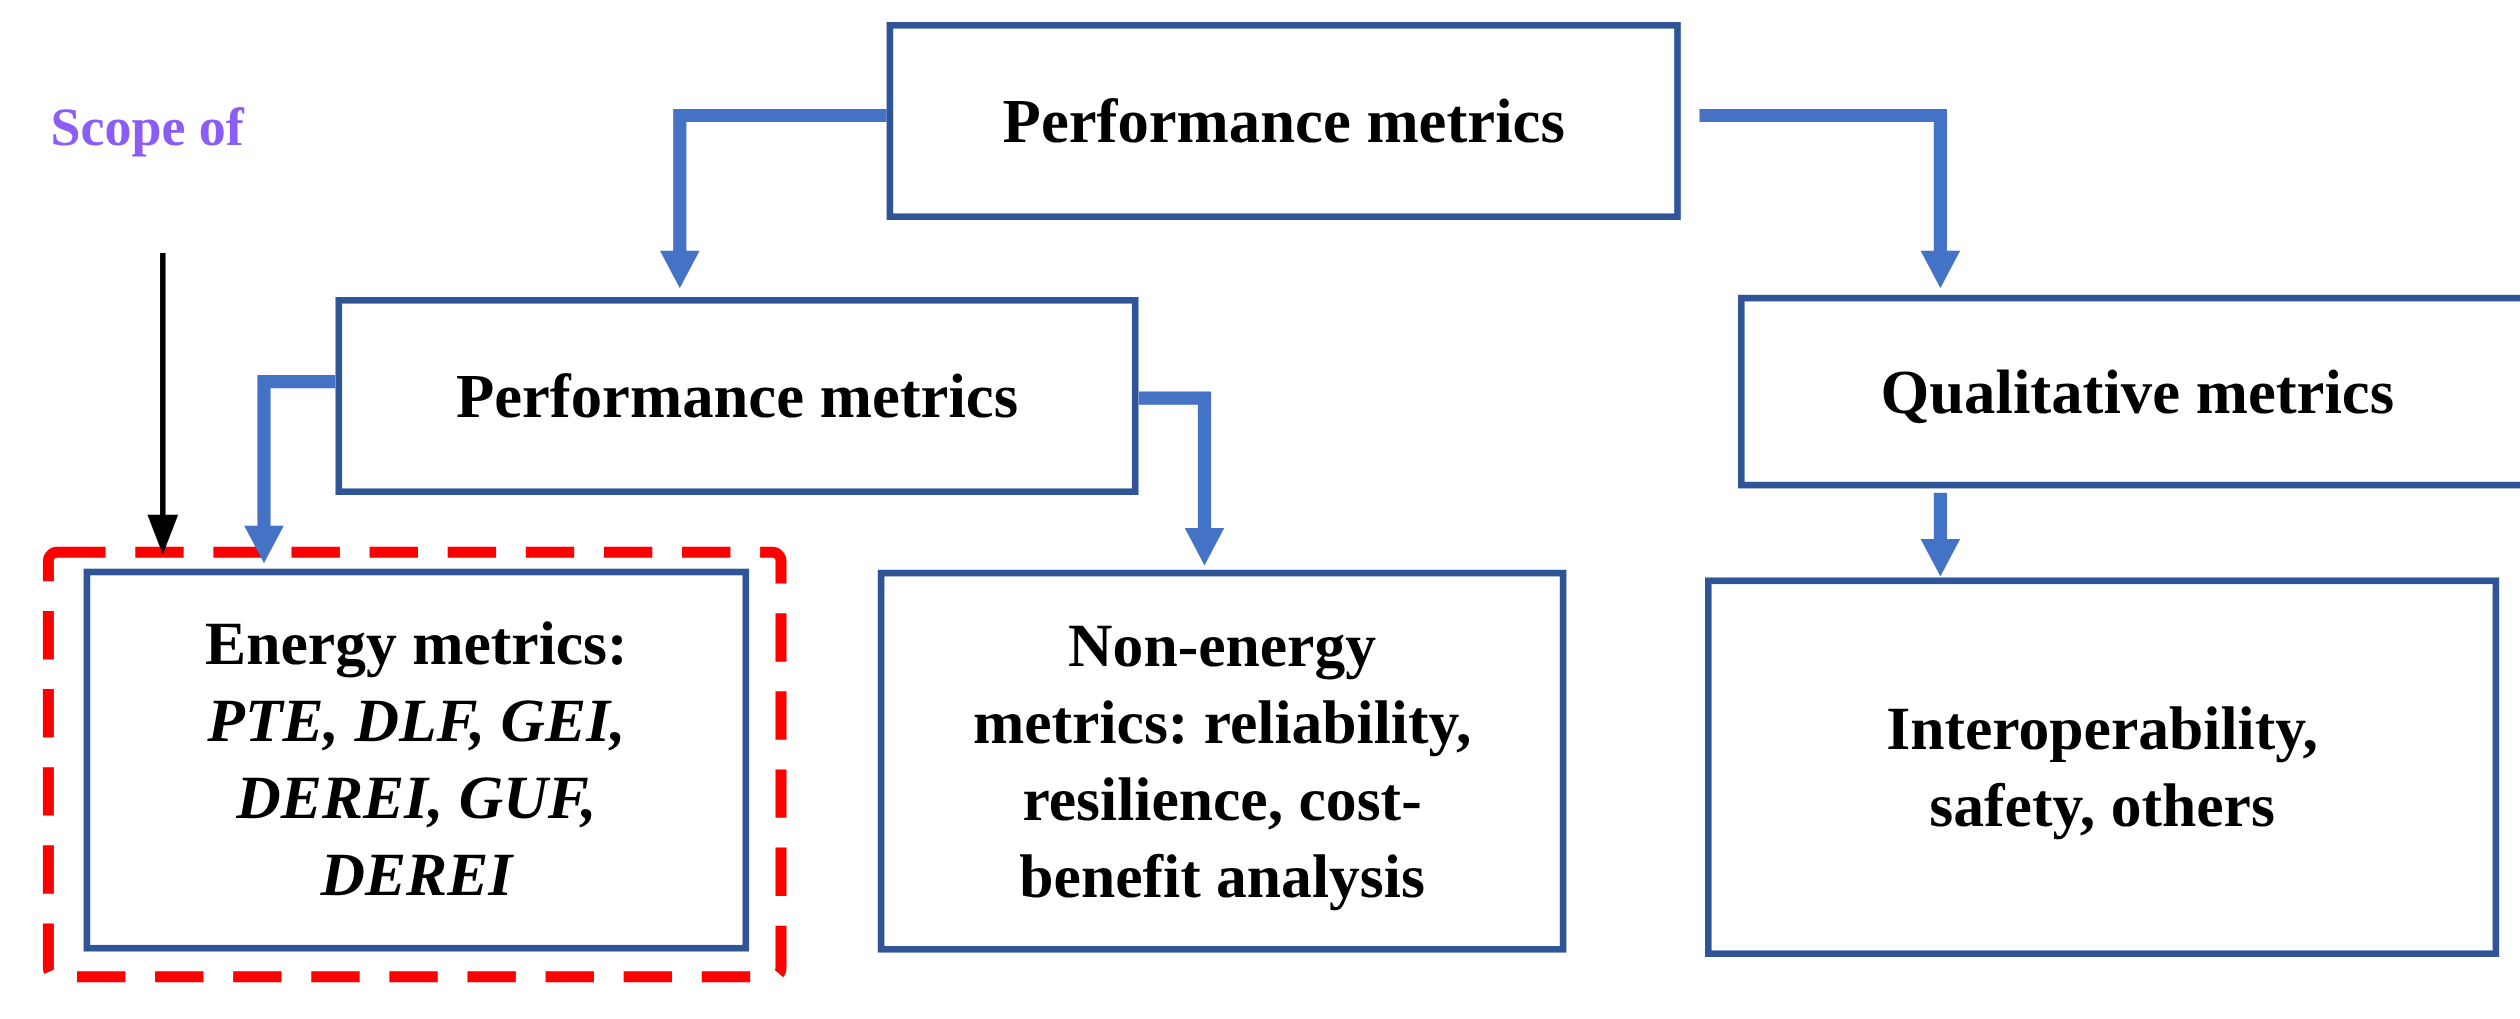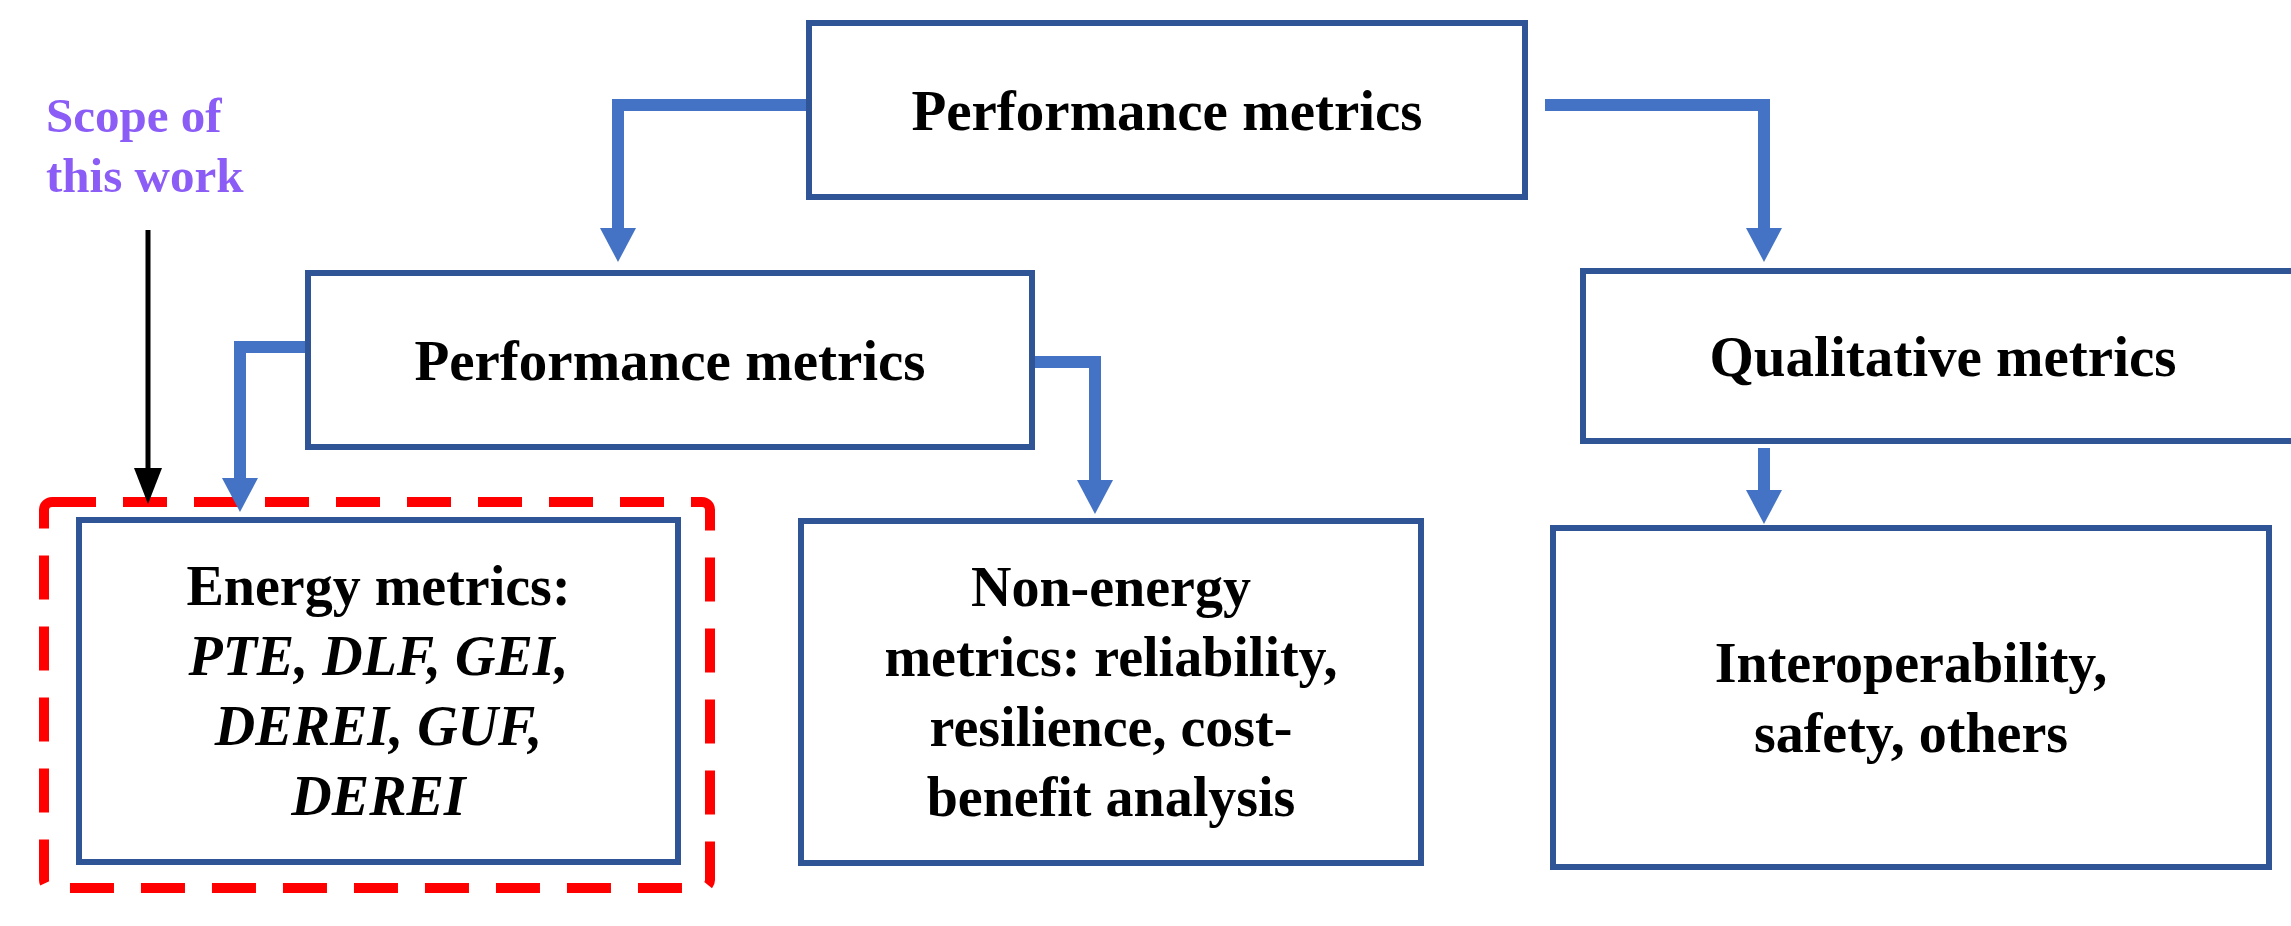--- a/index.html
+++ b/index.html
@@ -102,21 +102,20 @@
     </g>
 
     <g>
       <path d="M 148 230 V 470" fill="none" stroke="#000000" stroke-width="5"></path>
       <path d="M 134 468 L 162 468 L 148 504 Z" fill="#000000"></path>
     </g>
   </svg>
 
   <div class="scope-label">
     <div>Scope of</div>
-    <div>this work</div>
   </div>
 
   <div class="node" id="node-performance">
     <span class="label">Performance metrics</span>
   </div>
 
   <div class="node" id="node-quantitative">
     <span class="label">Performance metrics</span>
   </div>
 

